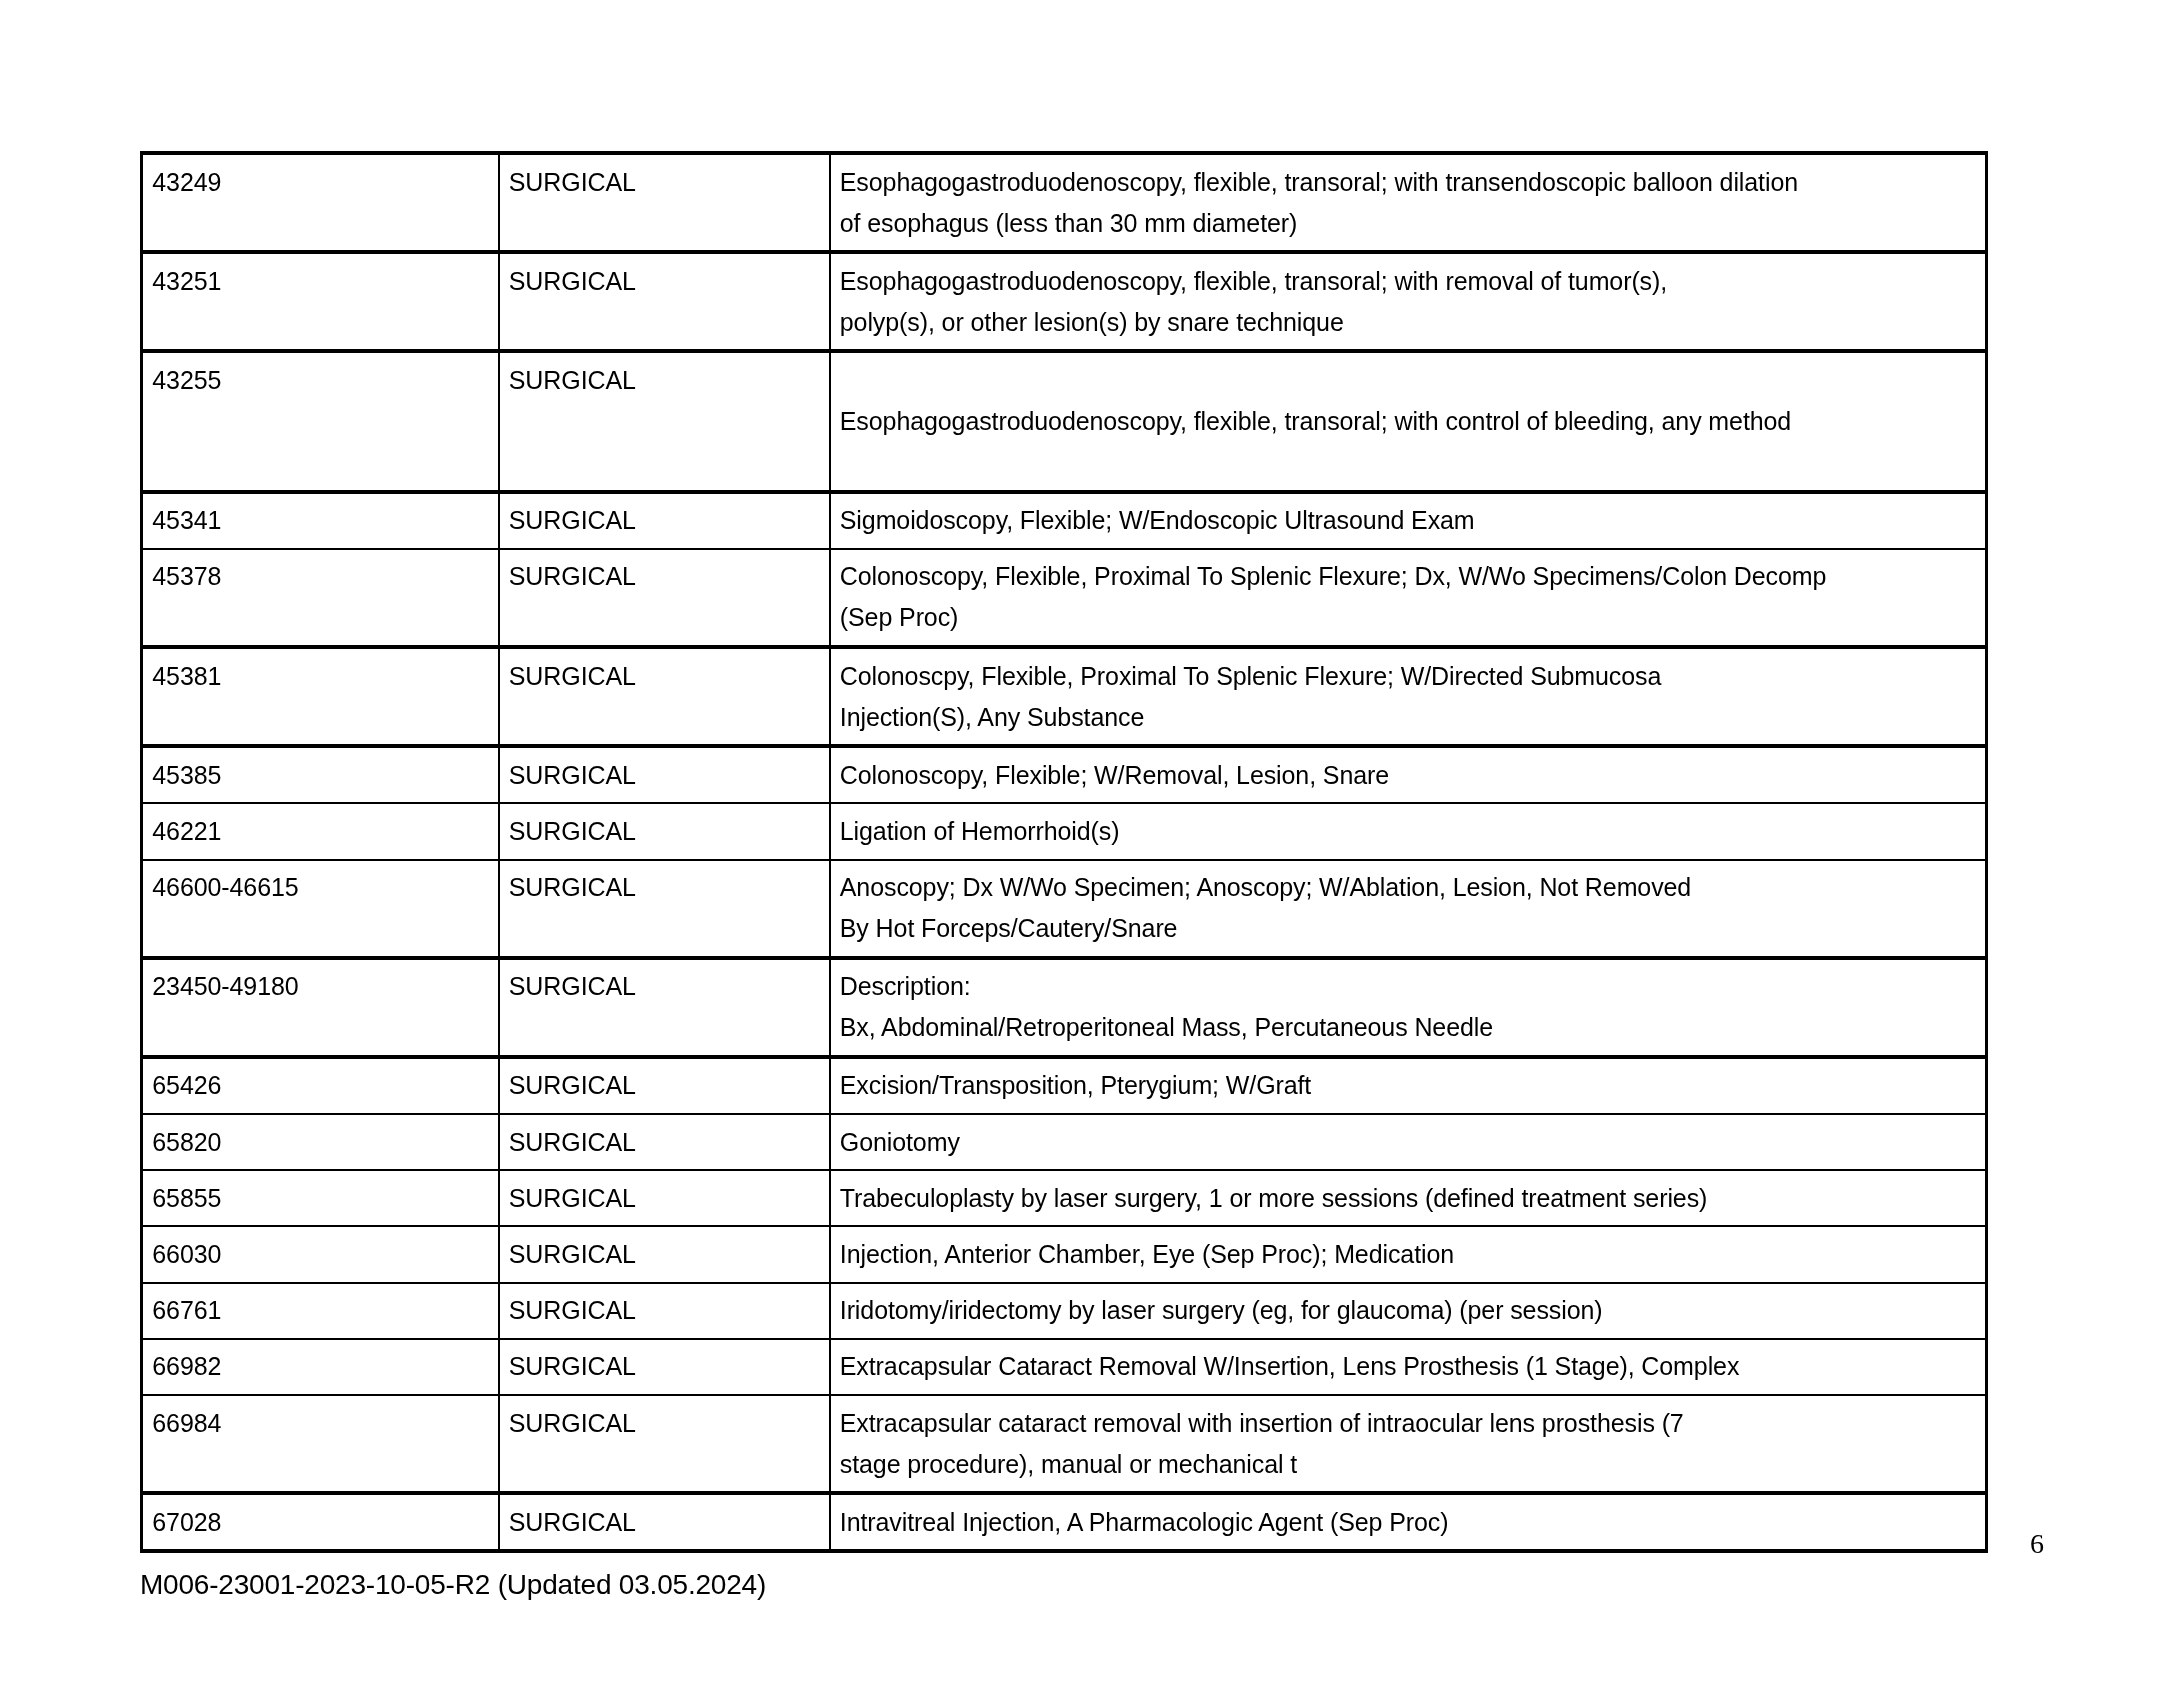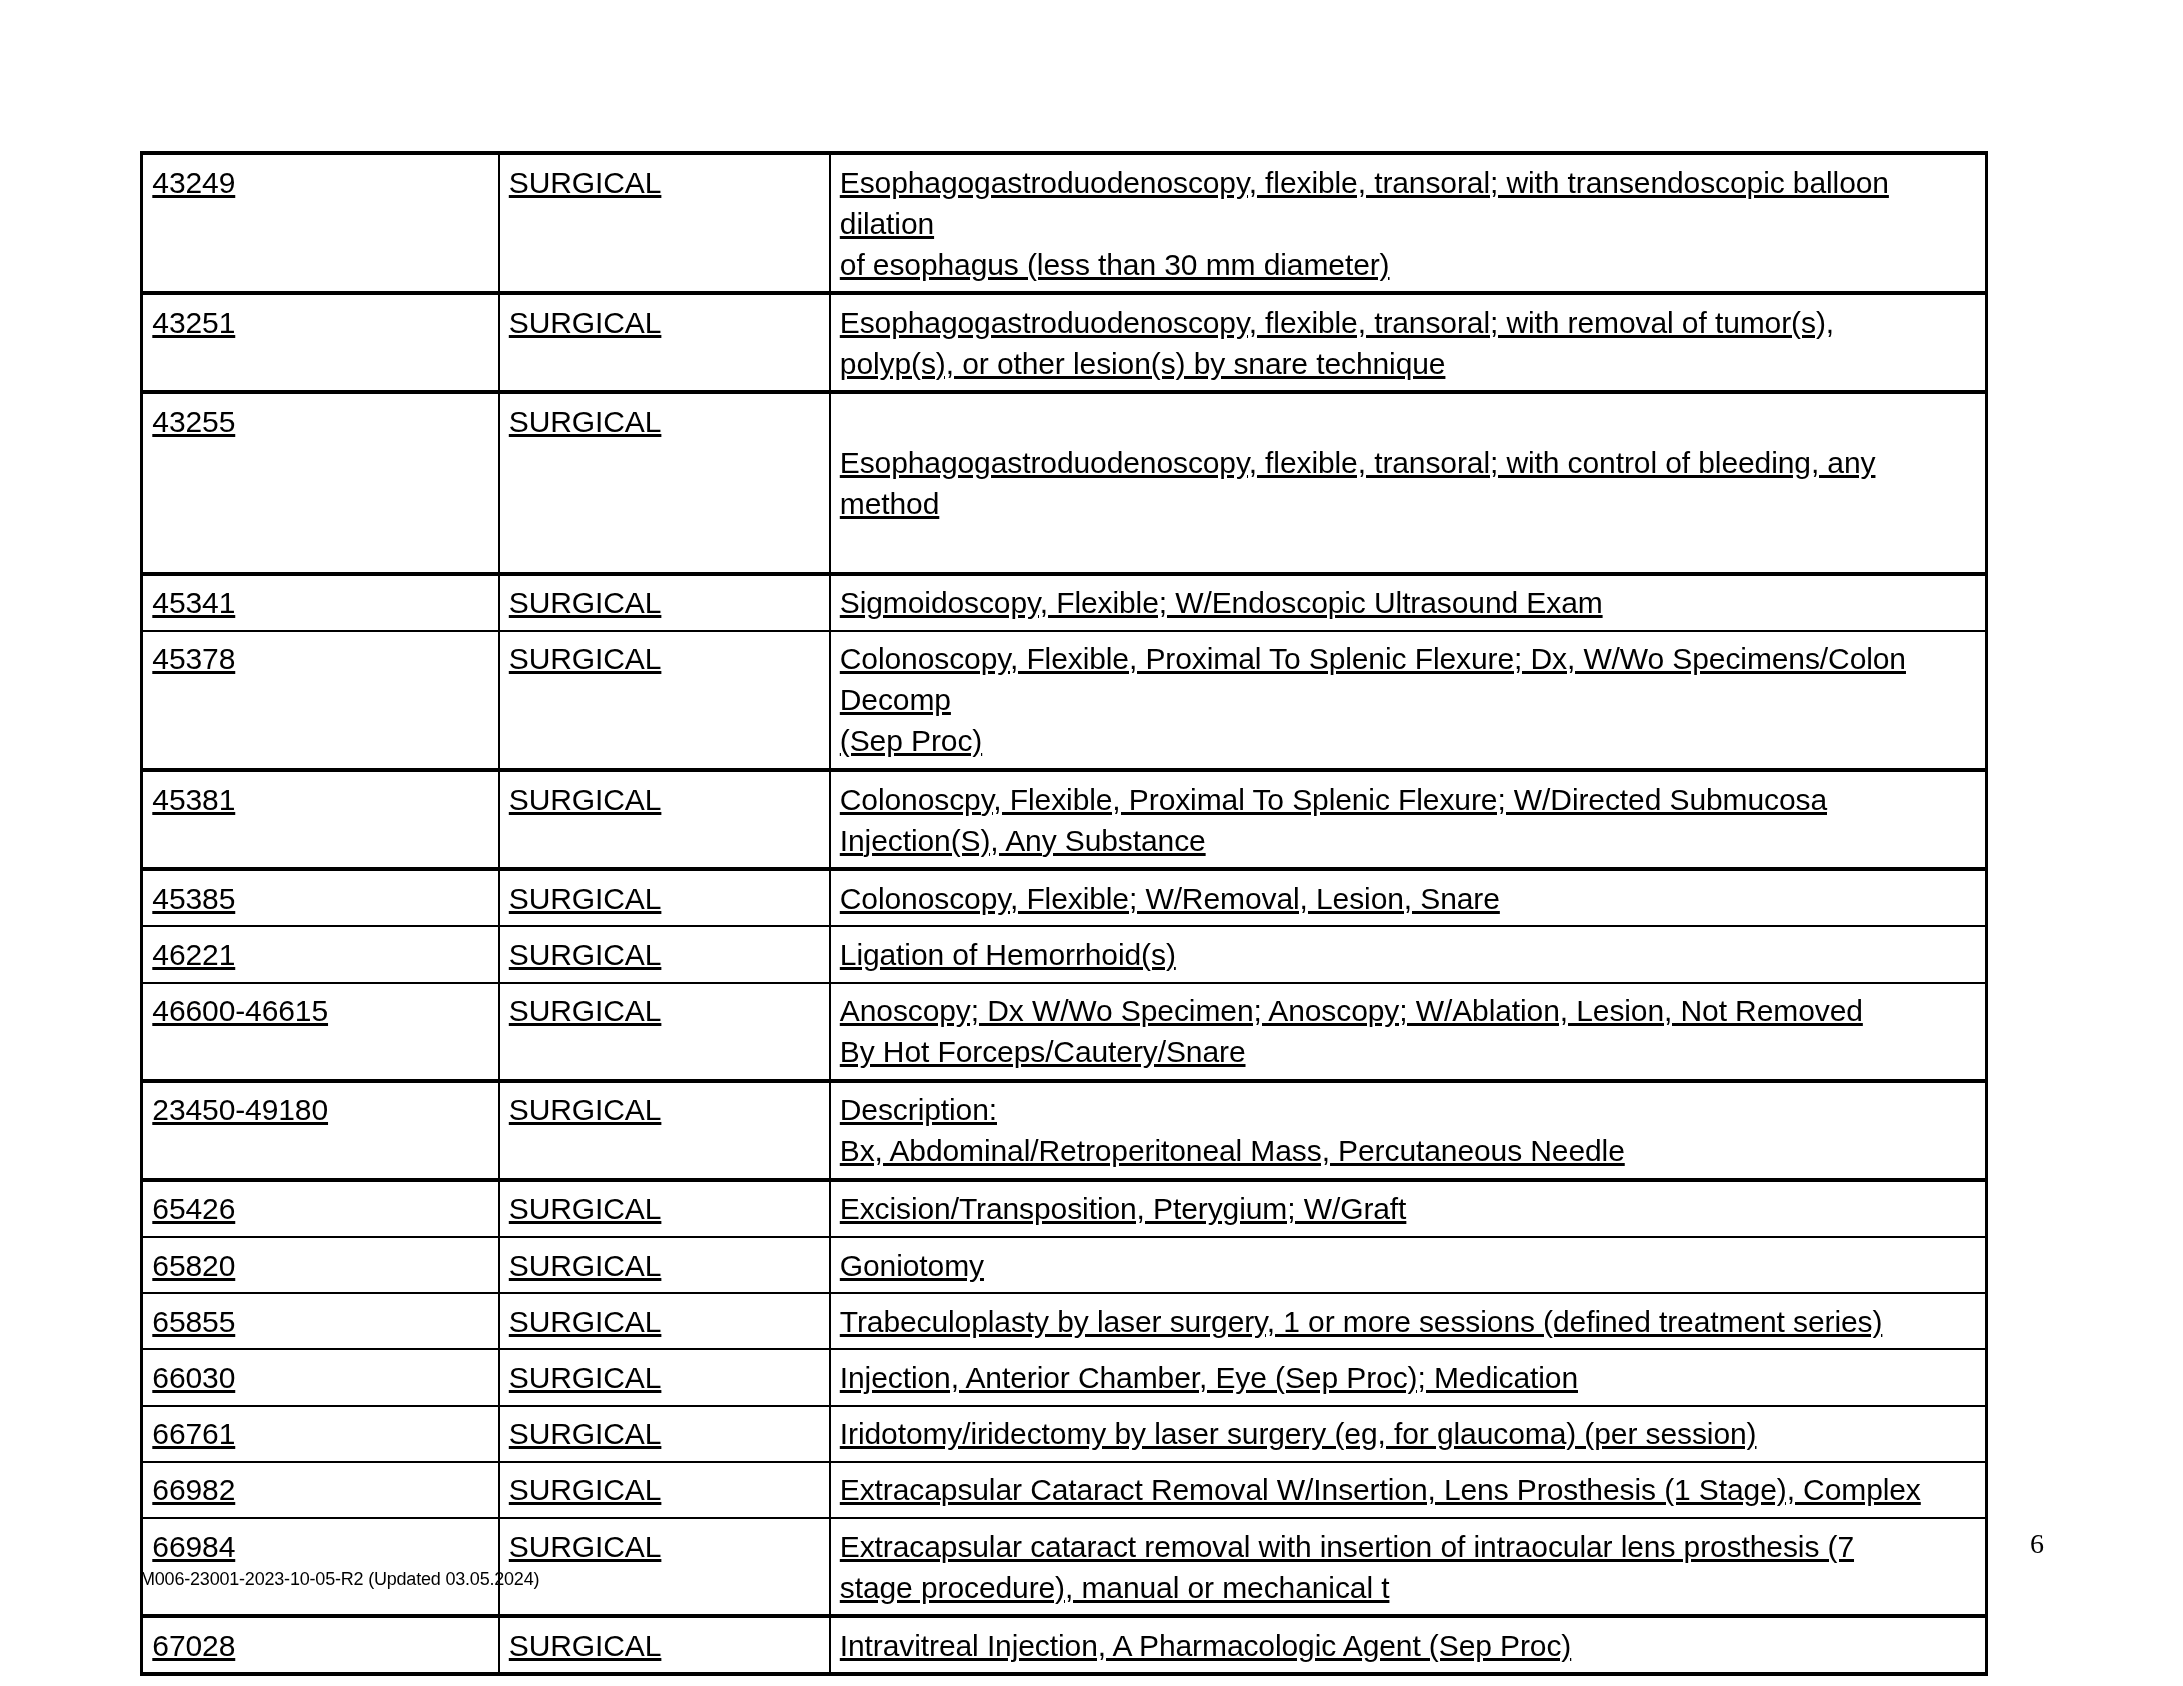--- a/index.html
+++ b/index.html
@@ -40,28 +40,27 @@
   table.codes col.c-type   { width: 331px; }
   table.codes col.c-desc   { width: 1157px; }
 
   table.codes td {
     border-left: 2px solid #000;
     border-right: 2px solid #000;
     border-top: 2px solid #000;
     border-bottom: 2px solid #000;
     vertical-align: top;
     padding: 6.6px 0 6.6px 9.3px;
-    font-size: 30px;
+    font-size: 25px;
     line-height: 41px;
     font-family: "Liberation Sans", sans-serif;
     letter-spacing: -0.1px;
     word-wrap: break-word;
     overflow-wrap: break-word;
     white-space: normal;
-    text-decoration: underline;
   }
   table.codes tr.thick > td {
     border-bottom-width: 4.6px;
   }
   table.codes td.cell-code,
   table.codes td.cell-type {
     border-left-width: 0;
     border-right-width: 2px;
   }
   table.codes td.cell-desc {
@@ -71,21 +70,21 @@
   table.codes td.cell-code {
     border-left-width: 0;
   }
   .desc-line { display: block; }
   .desc-pad  { display: block; height: 41px; }
 
   .footer-id {
     position: absolute;
     left: 140px;
     top: 1569px;
-    font-size: 18px;
+    font-size: 28px;
     font-family: "Liberation Sans", sans-serif;
     color: #000;
     letter-spacing: -0.2px;
     white-space: nowrap;
   }
   .page-number {
     position: absolute;
     left: 2017px;
     top: 1528px;
     width: 40px;

